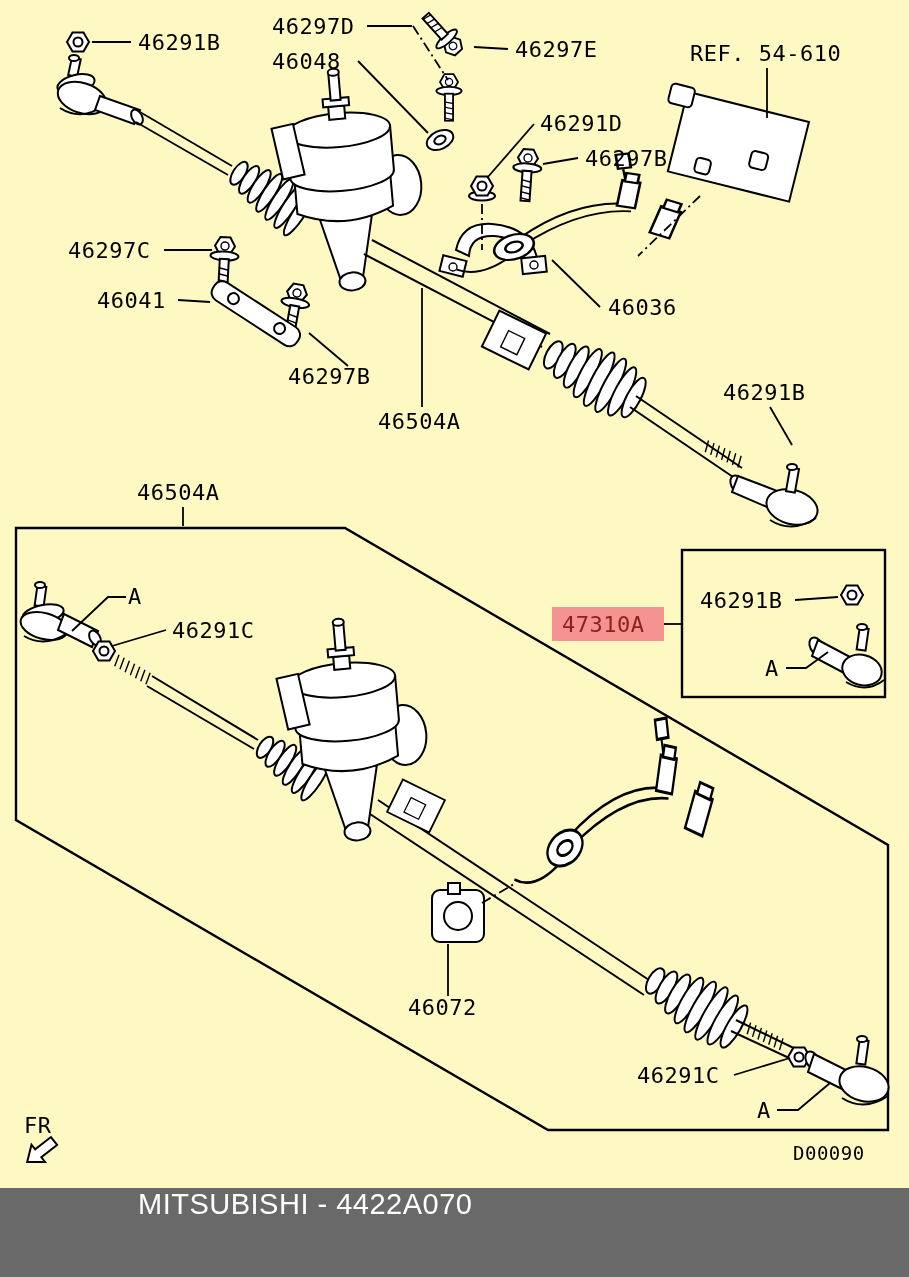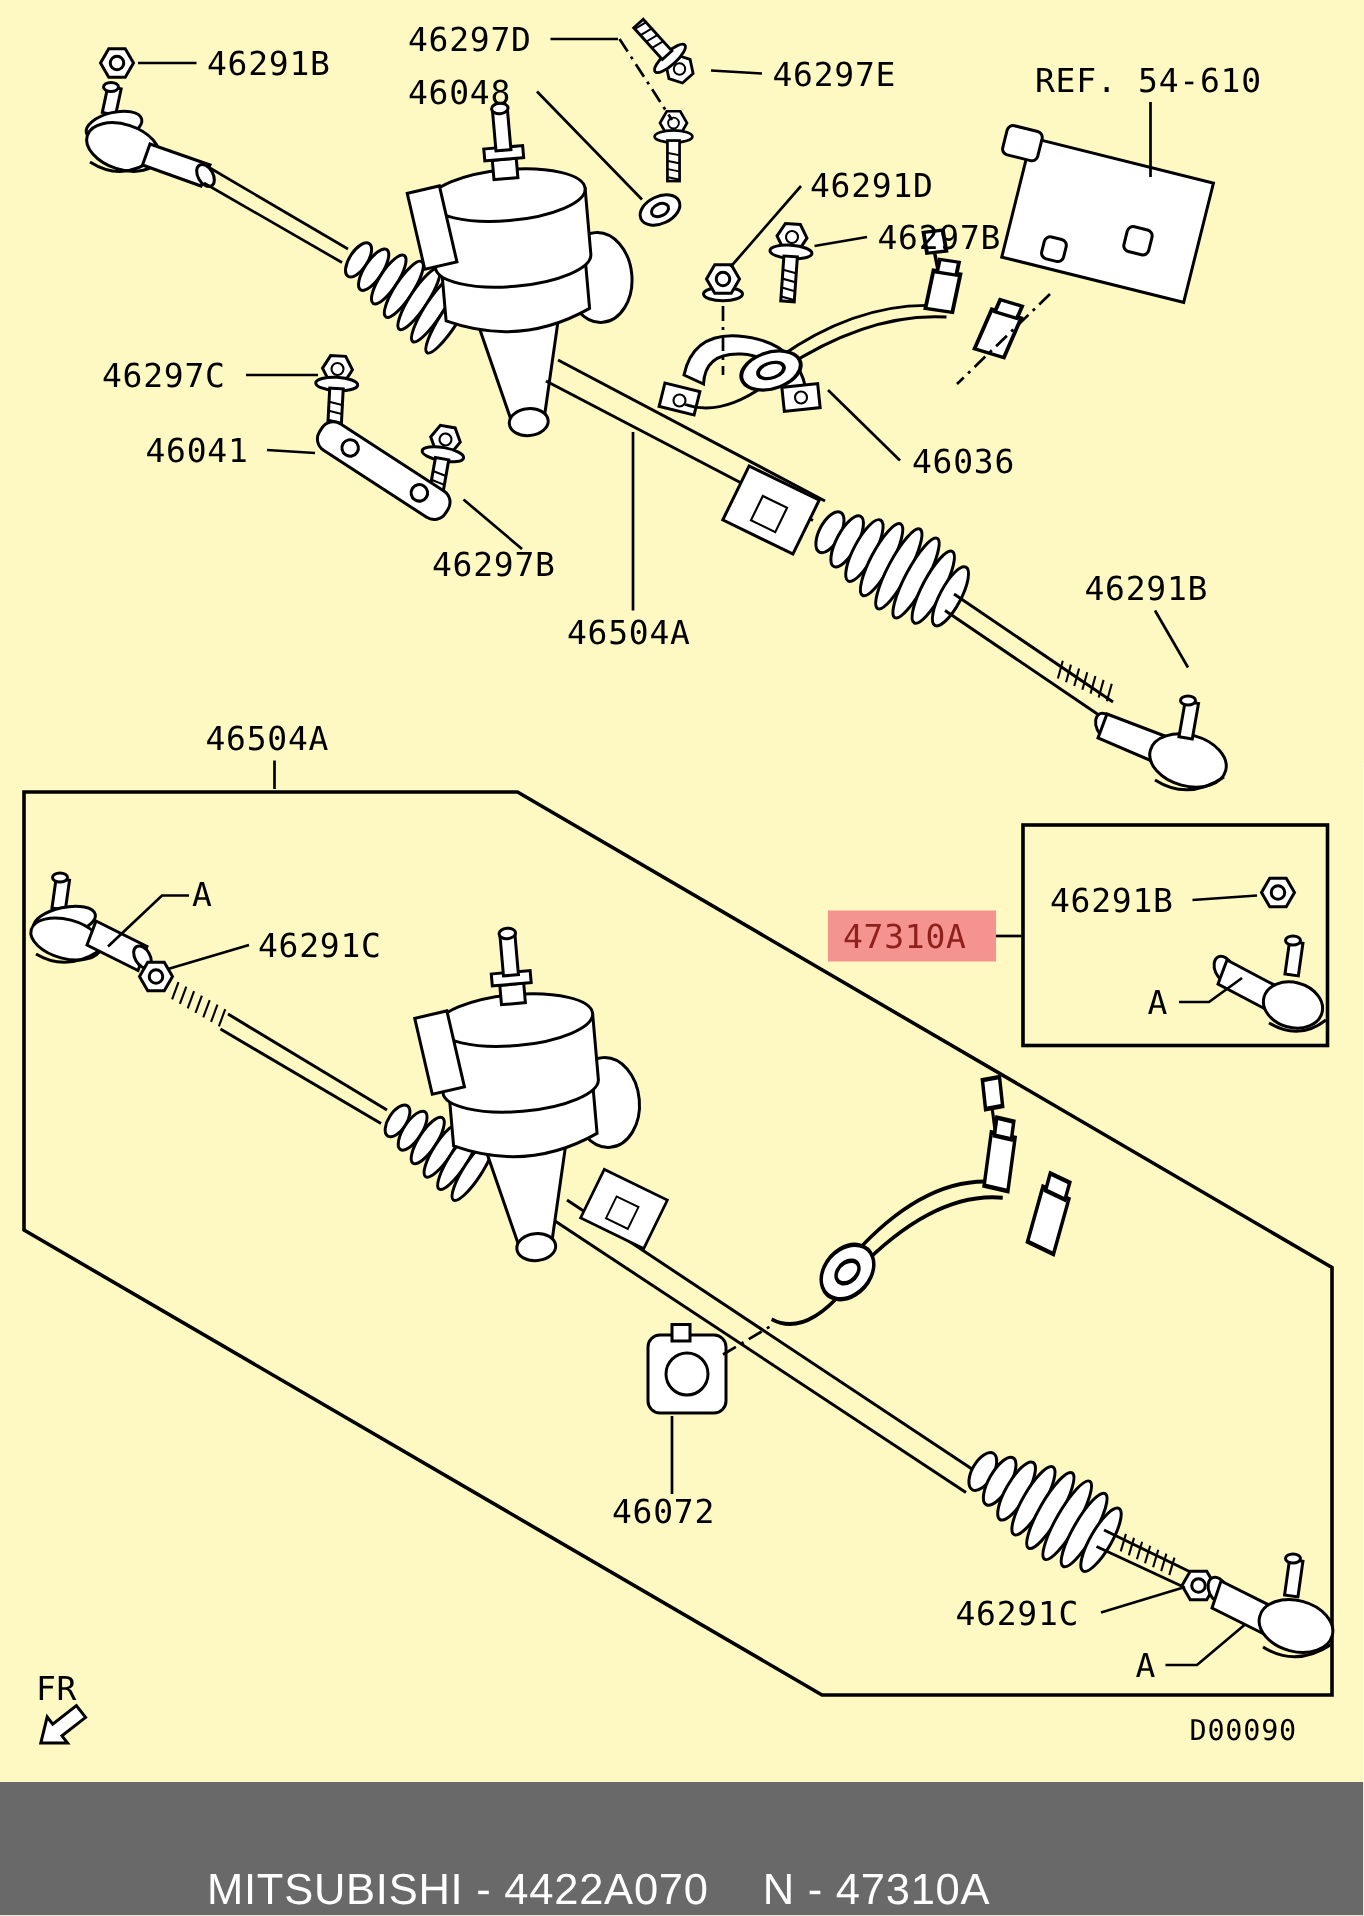--- a/index.html
+++ b/index.html
@@ -16,21 +16,21 @@
   .thn { stroke:#000; stroke-width:1.4; fill:none; }
 
   
   svg text { font-family:"DejaVu Sans Mono","Liberation Mono",monospace;
              font-size:22px; letter-spacing:0.5px; }
   svg text:not(.hl) { fill:#000; }
   .sm  { font-size:19px; }
 
   
   .footer { position:absolute; left:0; top:1188px; width:909px; height:89px;
-            background:#696969; color:#ffffff; display:flex; align-items:flex-end;
+            background:#696969; color:#ffffff; display:flex; align-items:flex-start;
             box-sizing:border-box; padding-left:138px; gap:36px;
             font-family:"Liberation Sans","DejaVu Sans",sans-serif;
             font-size:29px; letter-spacing:0.5px; white-space:nowrap; }
 </style>
 </head>
 <body>
 
 <div class="page">
 <svg width="909" height="1188" viewBox="0 0 909 1188">
 
@@ -315,15 +315,14 @@
   <g>
     <text x="24" y="1133">FR</text>
     <polygon class="fw" points="0,-5 20,-5 20,-11 34,0 20,11 20,5 0,5" transform="translate(54,1141) rotate(142)"></polygon>
   </g>
 
   <text class="sm" x="793" y="1160">D00090</text>
 </svg>
 
 <div class="footer">
   <span>MITSUBISHI - 4422A070</span>
-  <span>N - 47310A</span>
 </div>
 </div>
 
 </body></html>

